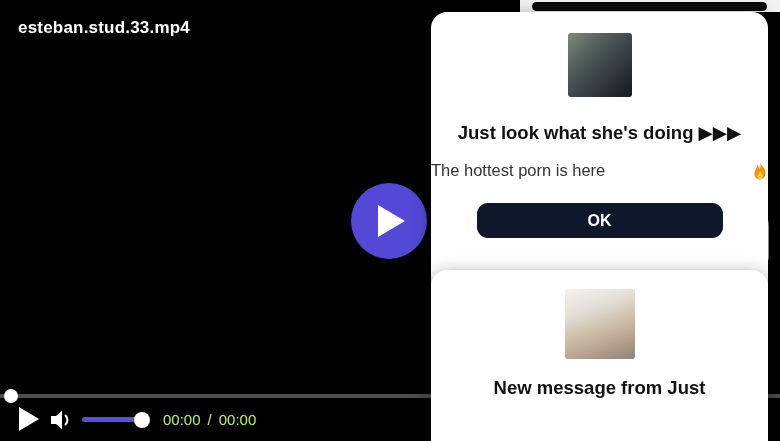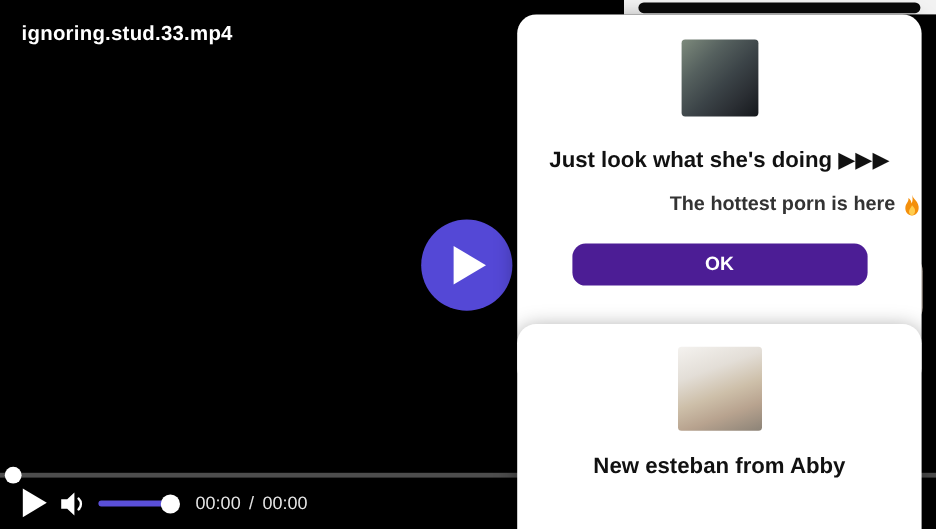--- a/index.html
+++ b/index.html
@@ -12,21 +12,21 @@
             background:#5448d6;border:none;display:flex;align-items:center;justify-content:center;cursor:pointer;padding:0;}
   .big-play svg{display:block;margin-left:4px;}
 
   .progress{position:absolute;left:0;top:394px;width:780px;height:4px;background:#4d4d4d;}
   .progress-knob{position:absolute;left:4px;top:389px;width:14px;height:14px;border-radius:50%;background:#fff;}
 
   .ctrl-play{position:absolute;left:17px;top:406px;width:24px;height:28px;background:none;border:none;padding:0;cursor:pointer;}
   .ctrl-vol{position:absolute;left:49px;top:409px;width:24px;height:22px;background:none;border:none;padding:0;cursor:pointer;}
   .vol-track{position:absolute;left:82px;top:417px;width:61px;height:5px;border-radius:3px;background:#5a4fd8;}
   .vol-knob{position:absolute;left:134px;top:412px;width:16px;height:16px;border-radius:50%;background:#fff;}
-  .time{position:absolute;left:163px;top:411px;color:#e5e5e5;font-size:15px;display:flex;gap:7px;align-items:center;text-align:right;}
+  .time{position:absolute;left:163px;top:411px;color:#bef264;font-size:15px;display:flex;gap:7px;align-items:center;text-align:right;}
 
   
   .side-top{position:absolute;left:520px;top:0;width:260px;height:12px;background:#f2f2f2;}
   .dark-banner{position:absolute;left:532px;top:2px;width:235px;height:9px;background:#0a0a0a;border-radius:7px;}
   .thumb-strip{position:absolute;left:527px;top:212px;width:242px;height:58px;border-radius:14px;
                background:linear-gradient(100deg,#f5ece6 0%,#e9c6ae 28%,#e2b49a 48%,#d9ab92 62%,#cbb9ad 80%,#a99c92 100%);}
   .thumb-strip .nail{position:absolute;width:7px;height:5px;border-radius:50%;background:#3a3347;top:38px;}
 
   
   .popup{position:absolute;left:431px;width:337px;background:#fff;border-radius:16px;
@@ -34,32 +34,32 @@
   .popup-1{top:12px;height:311px;}
   .popup-2{top:270px;height:190px;}
   .popup .thumb{margin:0 auto;border-radius:3px;display:block;}
   .popup-1 .thumb{width:64px;height:64px;margin-top:21px;
       background:linear-gradient(135deg,#7d8a7c 0%,#55605e 30%,#3c4448 55%,#2a2e33 78%,#15181c 100%);}
   .popup-2 .thumb{width:70px;height:70px;margin-top:19px;
       background:linear-gradient(160deg,#f4f2ef 0%,#e3ded7 30%,#cdbfa9 55%,#b8a38f 75%,#8c8377 100%);}
   .popup h2{margin:0;font-size:18.5px;font-weight:bold;color:#111;}
   .popup-1 h2{margin-top:25px;}
   .popup-2 h2{margin-top:18px;}
-  .popup .body-line{margin-top:17px;font-size:16.5px;color:#333;display:flex;justify-content:flex-end;align-items:center;gap:6px;font-weight:bold;}
+  .popup .body-line{margin-top:17px;font-size:16.5px;color:#333;display:flex;justify-content:space-between;align-items:center;gap:6px;}
   .popup-2 .body-line{font-size:17px;color:#222;margin-top:15px;}
   .ok-btn{display:block;margin:23px auto 0;width:246px;height:35px;border:none;border-radius:11px;
-          background:#4c1d95;color:#fff;font-size:16px;font-weight:bold;cursor:pointer;}
+          background:#0f172a;color:#fff;font-size:16px;font-weight:bold;cursor:pointer;}
 </style>
 </head>
 <body>
 
 <div id="stage">
 
   <div style="position:absolute;inset:0;">
-    <div class="video-title">ignoring.stud.33.mp4</div>
+    <div class="video-title">esteban.stud.33.mp4</div>
 
     <button class="big-play">
       <svg width="30" height="34" viewBox="0 0 30 34">
         <polygon points="2,1 29,17 2,33" fill="#ffffff"></polygon>
       </svg>
     </button>
 
     <div class="progress"></div>
     <div class="progress-knob"></div>
 
@@ -101,16 +101,16 @@
       <svg width="16" height="18" viewBox="0 0 16 18">
         <path d="M8,0 C9,4 13,5.5 13.5,10 C14,14 11.5,17.5 8,17.5 C4.5,17.5 2,14.5 2.5,10.5 C2.9,7.5 5.5,6 5,3 C6.5,4 7.5,5.5 7.5,7.5 C9,5.5 8.5,2.5 8,0 Z" fill="#f4900c"></path>
         <path d="M8,9 C9.5,11 11,12 10.5,14.5 C10.2,16.3 9.2,17.5 8,17.5 C6.8,17.5 5.6,16.3 5.5,14.5 C5.4,12.3 7.3,11.2 8,9 Z" fill="#ffcc4d"></path>
       </svg>
     </div>
     <button class="ok-btn">OK</button>
   </div>
 
   <div class="popup popup-2">
     <div class="thumb"></div>
-    <h2>New esteban from Abby</h2>
+    <h2>New message from Just</h2>
   </div>
 
 </div>
 
 </body></html>

